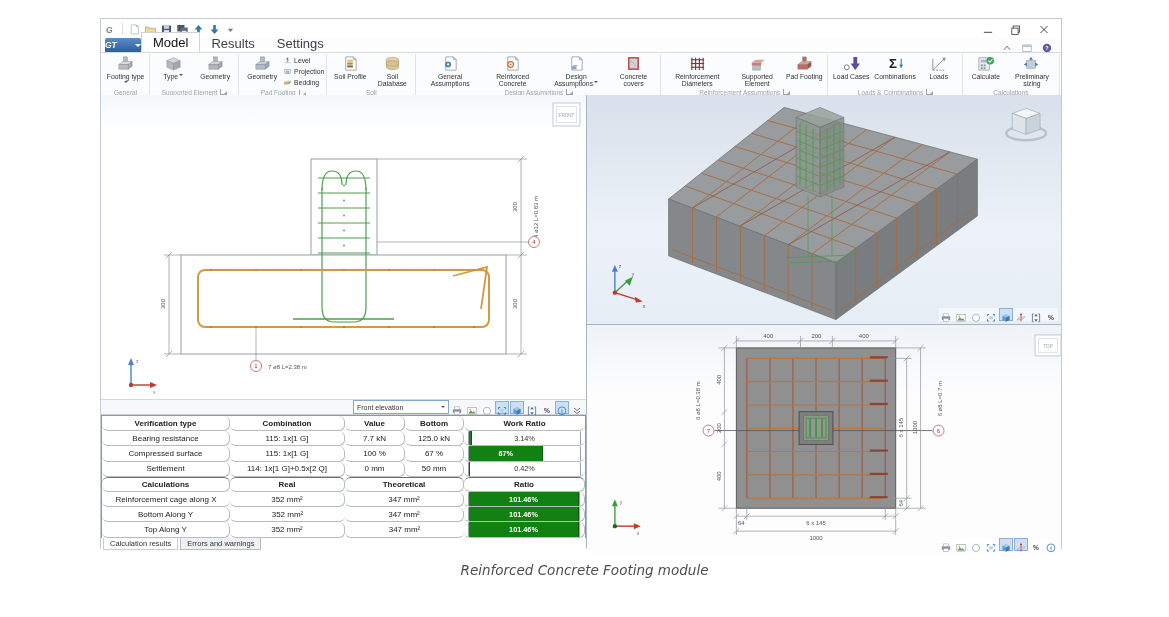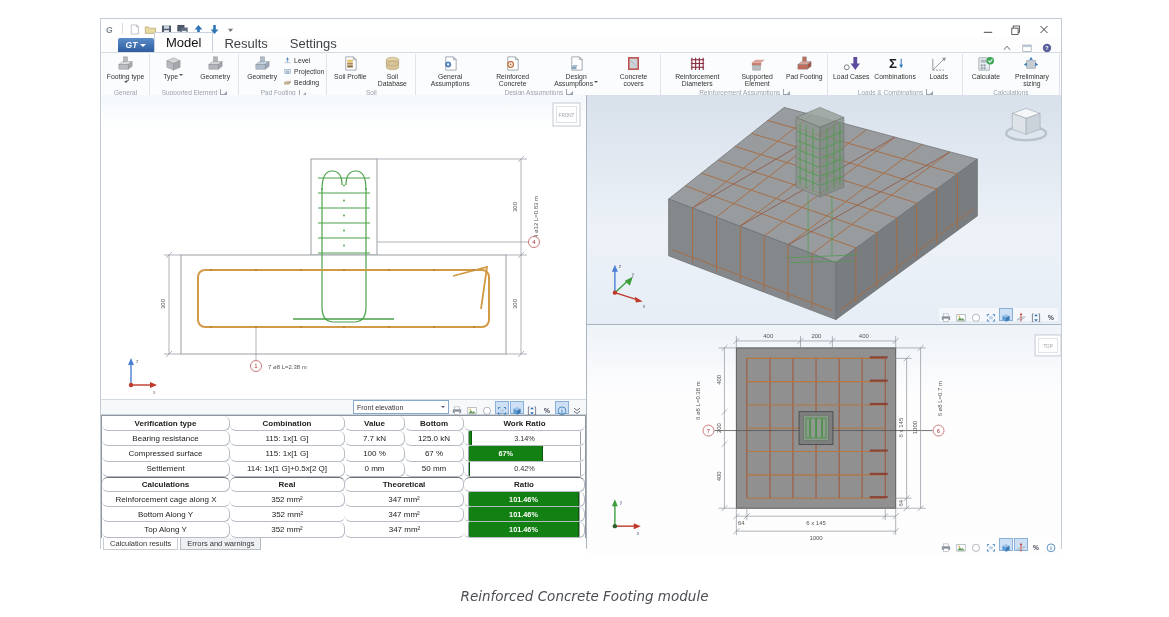--- a/index.html
+++ b/index.html
@@ -7,21 +7,21 @@
   .app-window{position:absolute;left:100px;top:18px;width:962px;height:531px;background:#fff;border:1px solid #c3ccd6;box-sizing:border-box;}
   
   .titlebar{height:18px;display:flex;align-items:center;background:#fff;}
   .qat{display:flex;align-items:center;gap:3px;padding-left:3px;}
   .qicon{width:13px;height:13px;display:inline-block;cursor:default;}
   .qsep{width:1px;height:11px;background:#d7dce2;margin:0 2px;}
   .win-controls{margin-left:auto;display:flex;gap:14px;padding-right:10px;}
   .win-btn{width:14px;height:13px;display:inline-block;}
   
   .tabrow{height:15px;display:flex;align-items:flex-end;background:#fdfdfe;border-bottom:1px solid #d6dce3;}
-  .app-btn{margin-left:17px;width:36px;height:14px;border-radius:2px 2px 0 0;background:linear-gradient(#5b8cc9,#2d5d9e);color:#fff;font-size:8.5px;font-style:italic;font-weight:bold;display:flex;align-items:center;justify-content:center;gap:3px;}
+  .app-btn{margin-left:4px;width:36px;height:14px;border-radius:2px 2px 0 0;background:linear-gradient(#5b8cc9,#2d5d9e);color:#fff;font-size:8.5px;font-style:italic;font-weight:bold;display:flex;align-items:center;justify-content:space-between;gap:3px;}
   .app-btn .caret{border:3px solid transparent;border-top-color:#fff;margin-top:3px;}
   .tab{padding:2px 11px 1px;font-size:13px;color:#3c3f44;}
   .tab.active{background:#fff;border:1px solid #c9d1da;border-bottom:1px solid #fff;color:#111;}
   .tabrow-right{margin-left:auto;display:flex;align-items:center;gap:8px;padding-right:8px;}
   .tricon{width:12px;height:12px;display:inline-block;}
   
   .ribbon{height:43px;background:#fbfcfd;border-bottom:1px solid #c9d1da;display:flex;align-items:stretch;padding:1px 1px 0;}
   .rgroup{display:flex;flex-direction:column;border-right:1px solid #e0e4ea;padding:0 2px;}
   .ritems{flex:1;display:flex;align-items:flex-start;}
   .rbtn{min-width:38px;max-width:66px;padding:0 2px;display:flex;flex-direction:column;align-items:center;font-size:6.8px;line-height:7.2px;color:#333;text-align:center;cursor:default;}
@@ -55,21 +55,21 @@
   .barlbl.inbar{color:#fff;font-weight:bold;}
   .barlbl.outbar{color:#333;}
   .result-tabs{height:14px;display:flex;align-items:flex-start;gap:2px;background:#fff;padding-left:2px;font-size:7.5px;color:#333;}
   .rtab{padding:1px 6px;border:1px solid #b6bcc4;border-top:none;background:#eef1f4;}
   .rtab.active{background:#fff;border-color:#c8cdd4;}
   
   .right-pane{flex:1;display:flex;flex-direction:column;}
   .view3d{height:229px;position:relative;background:linear-gradient(#d8e0eb,#edf2f8 60%,#e6edf5);border-bottom:1px solid #aab4c0;}
   .viewplan{flex:1;position:relative;background:linear-gradient(#eef3f8,#fdfdfe 30%);}
   .view-icons{position:absolute;right:3px;bottom:3px;display:flex;gap:1px;background:rgba(255,255,255,.55);}
-  .caption{position:absolute;left:0;top:588px;width:1169px;text-align:center;font-family:"DejaVu Sans",sans-serif;font-style:italic;font-size:13.5px;color:#4a4d52;}
+  .caption{position:absolute;left:0;top:562px;width:1169px;text-align:center;font-family:"DejaVu Sans",sans-serif;font-style:italic;font-size:13.5px;color:#4a4d52;}
   svg text{font-family:"Liberation Sans",sans-serif;}
 </style>
 </head>
 <body>
 
 <div class="app-window">
 
   <div class="titlebar">
     <div class="qat" id="qat">
         <span class="qicon"><svg viewBox="0 0 20 18" width="100%" height="100%">

